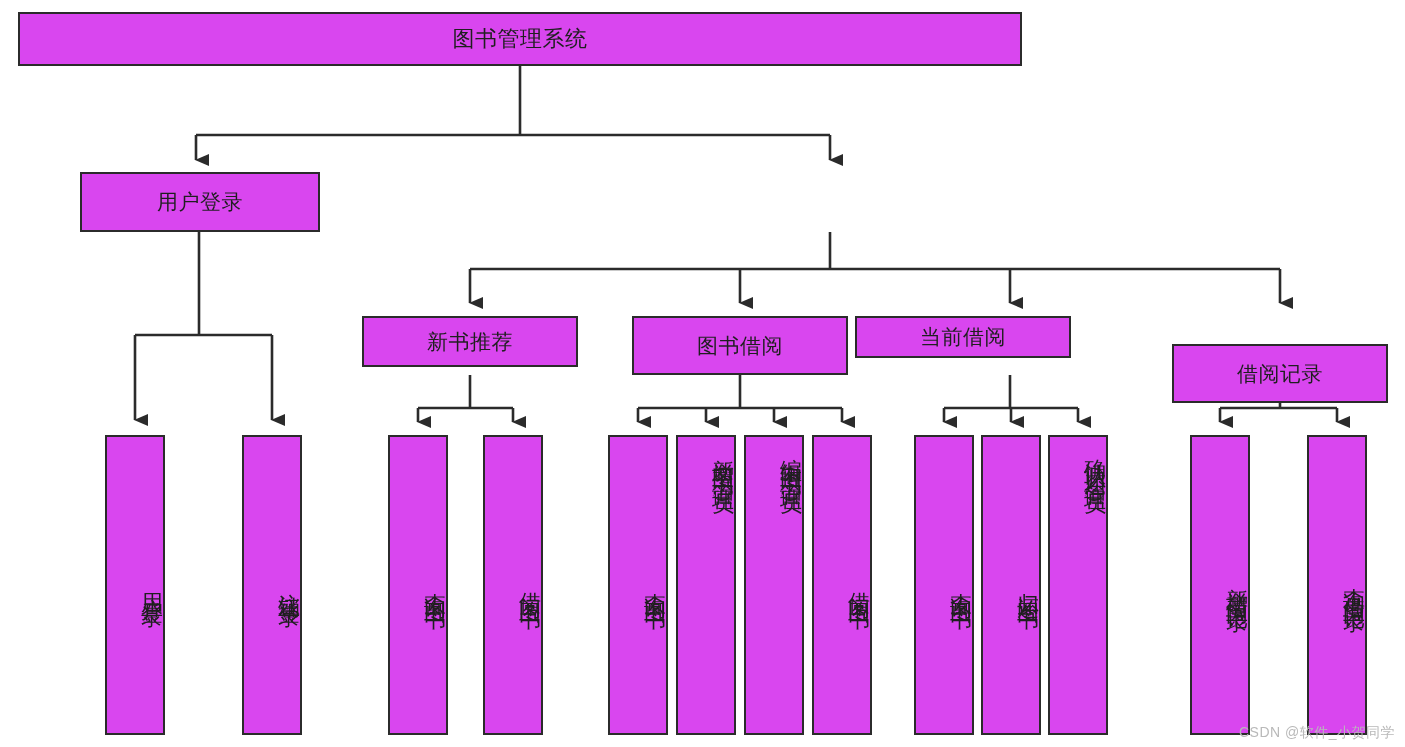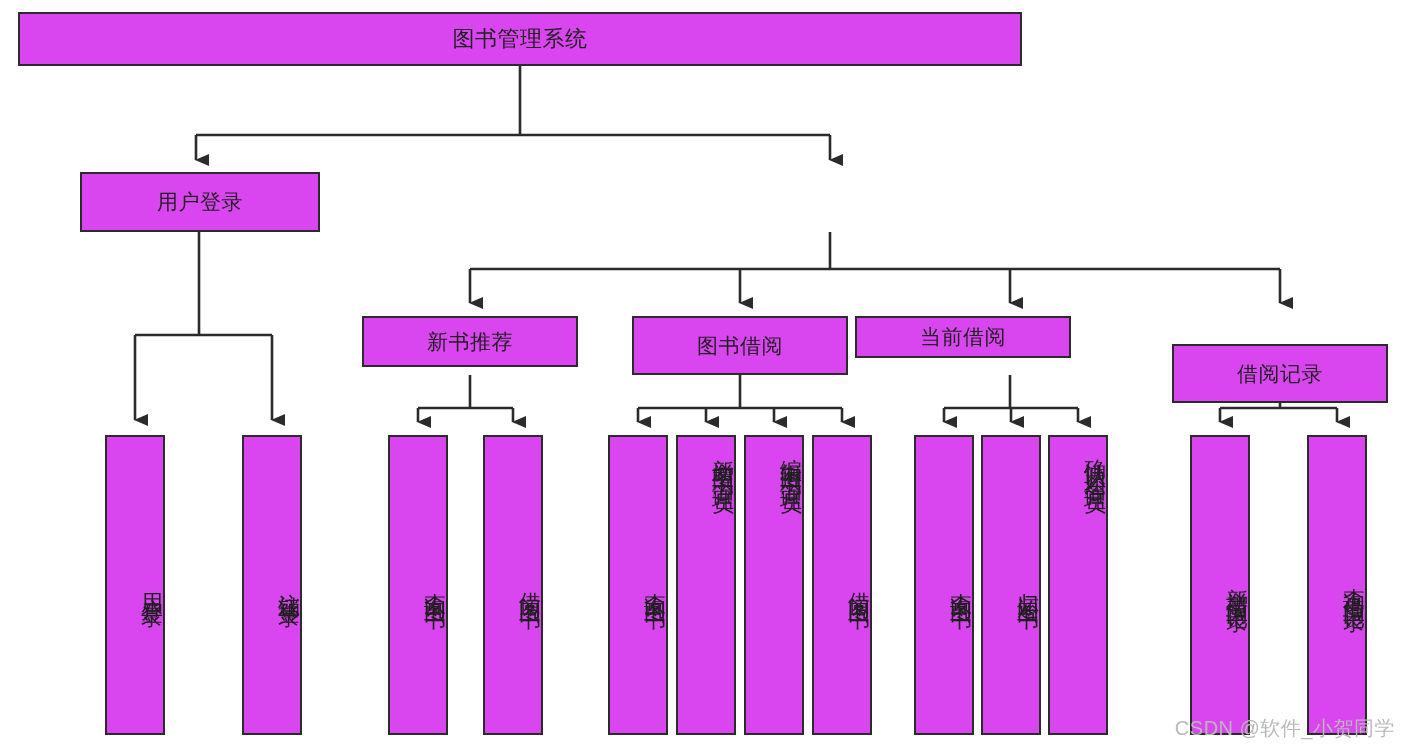--- a/index.html
+++ b/index.html
@@ -62,21 +62,21 @@
     width:100%;
   }
   .node.v.mid{
     align-items:center;
     padding-top:0;
   }
   .watermark{
     position:absolute;
     right:10px;
     bottom:5px;
-    font-size:20px;
+    font-size:14px;
     color:#b9b9b9;
     white-space:nowrap;
     z-index:3;
     letter-spacing:0.5px;
     text-align:right;
   }
 </style>
 </head>
 <body>
 

